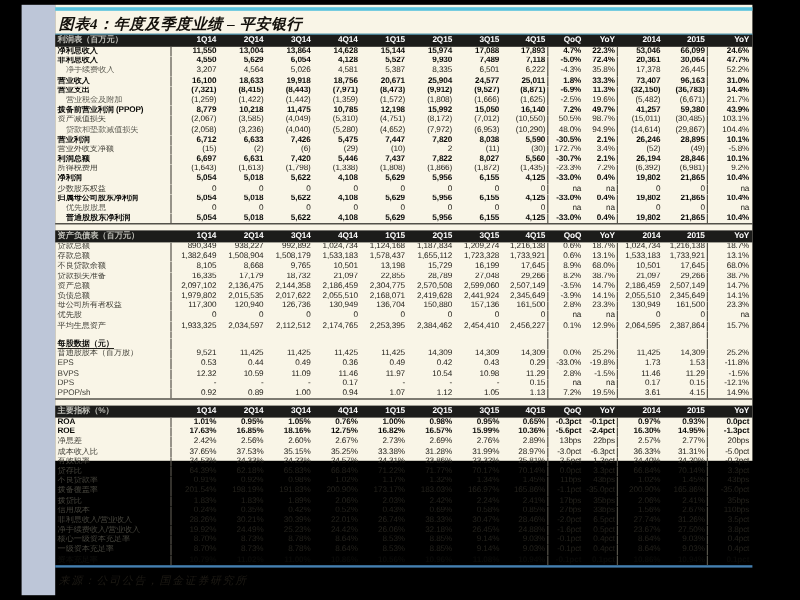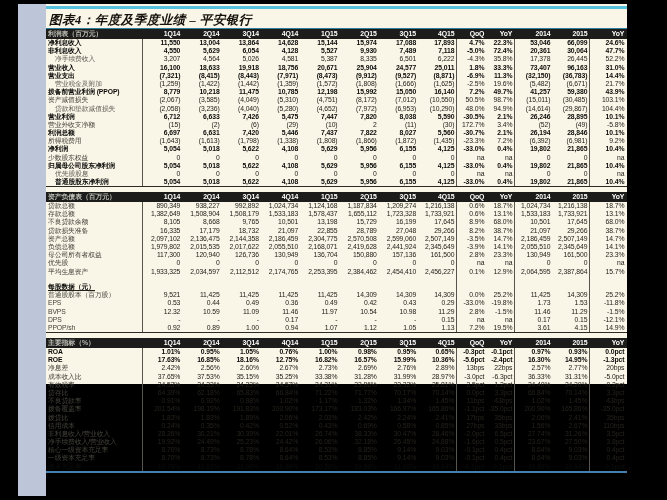--- a/index.html
+++ b/index.html
@@ -876,14 +876,15 @@
             <div class="c">11.08%</div>
             <div class="c sep">10.94%</div>
             <div class="c">-0.1pct</div>
             <div class="c sep">0.1pct</div>
             <div class="c">10.86%</div>
             <div class="c sep">10.94%</div>
             <div class="c">0.1pct</div>
           </div>
         </div>
     </div>
+    <div class="source">来源：公司公告，国金证券研究所</div>
   </div>
 </div>
 
 </body></html>

